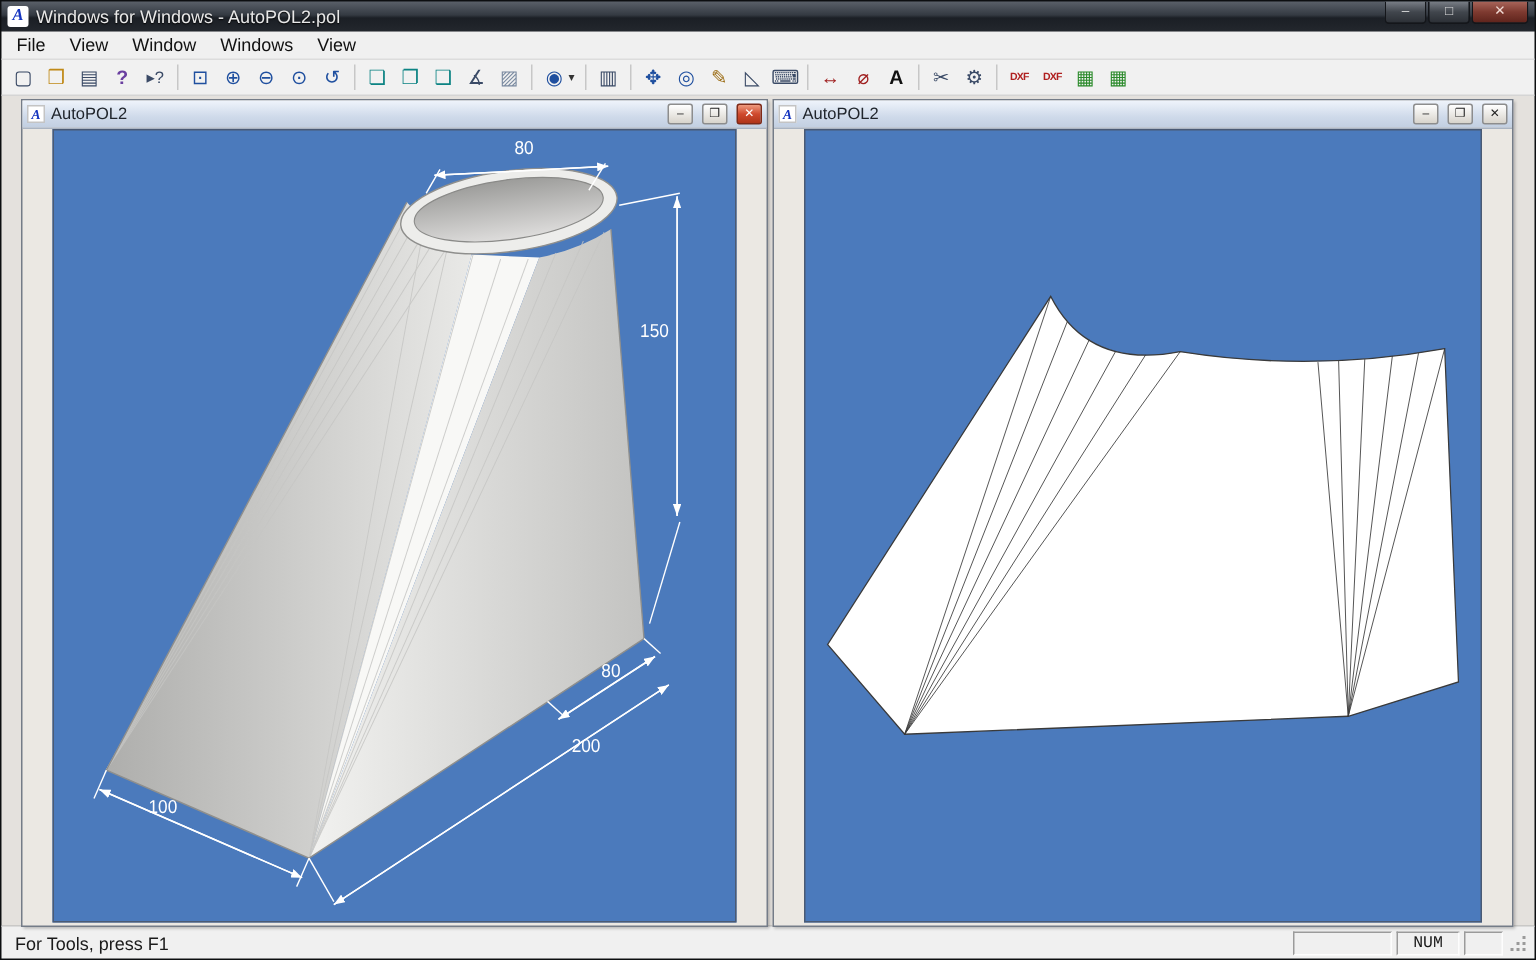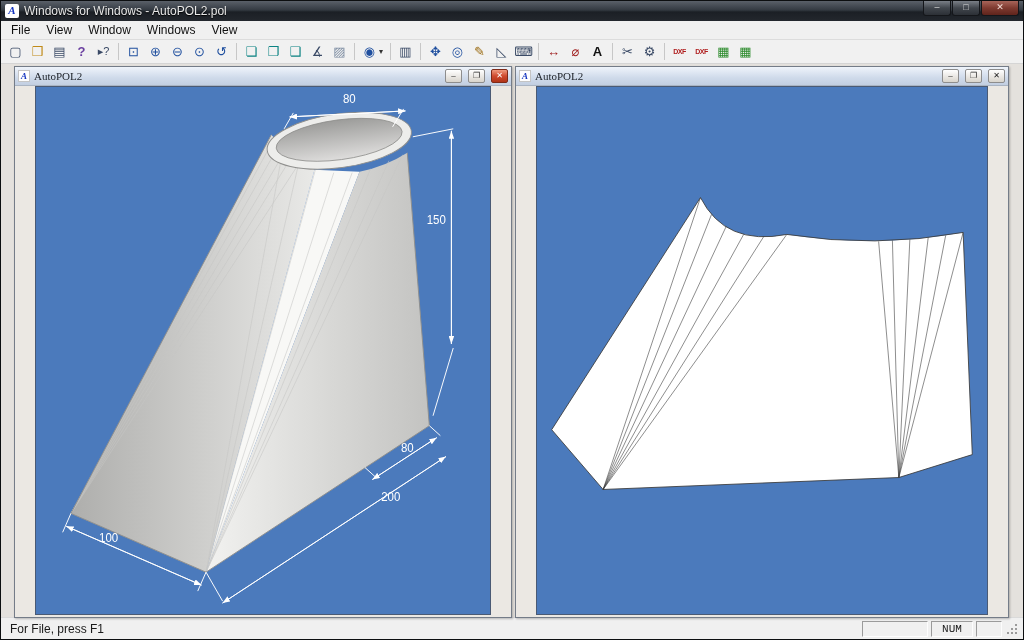--- a/index.html
+++ b/index.html
@@ -36,21 +36,21 @@
   .mdi { flex:1; position:relative; background:#e4e1dd; }
   .child { position:absolute; display:flex; flex-direction:column; background:#ebe8e3;
            border:1px solid #747c88; box-shadow:1px 1px 2px rgba(0,0,0,.25); }
   .child.left  { left:13px;  top:2px; width:498px; height:552px; }
   .child.right { left:514px; top:2px; width:494px; height:552px; }
   .child-titlebar { height:19px; display:flex; align-items:center; gap:4px; padding:0 3px;
                     background:linear-gradient(#eff4fb,#cfdaea 60%,#c2cfe1); font-size:11px; color:#20252c;
                     border-bottom:1px solid #aab4c2; }
   .child-icon { width:12px; height:12px; background:#fff; border:1px solid #c4c4c4; color:#1535c0;
                 font:italic bold 9px/10px "Liberation Serif",serif; text-align:center; flex:0 0 auto; }
-  .child-title { flex:1; white-space:nowrap;font-family:Liberation Serif, serif; }
+  .child-title { flex:1; white-space:nowrap; }
   .cbtn { width:17px; height:14px; font-size:8px; line-height:12px; text-align:center;
           background:linear-gradient(#ffffff,#d8d4cc); border:1px solid #8d8d8d; border-radius:2px;
           color:#222; margin-left:2px; flex:0 0 auto; }
   .cbtn.close-red { background:linear-gradient(#ef9a7e,#cf4a2e 50%,#b03418); color:#fff; border-color:#7e2a18; }
   .child-client { flex:1; margin:0 20px 2px; border:1px solid #4a5a74; background:#4b7abc;
                   position:relative; overflow:hidden; }
   svg.viewport { position:absolute; inset:0; width:100%; height:100%; }
 
   
   .statusbar { height:22px; background:#f0f0f0; border-top:1px solid #dadada; display:flex;
@@ -247,20 +247,20 @@
                 <path d="M394,392 L464,146"></path>
             </g>
           </g>
         </svg>
       </div>
     </div>
 
   </div>
 
   <div class="statusbar">
-    <div class="sb-text">For File, press F1</div>
+    <div class="sb-text">For Tools, press F1</div>
     <div class="sb-cell c1"></div>
     <div class="sb-cell c2">NUM</div>
     <div class="sb-cell c3"></div>
     <div class="sb-grip"></div>
   </div>
 
 </div>
 
 </body></html>

